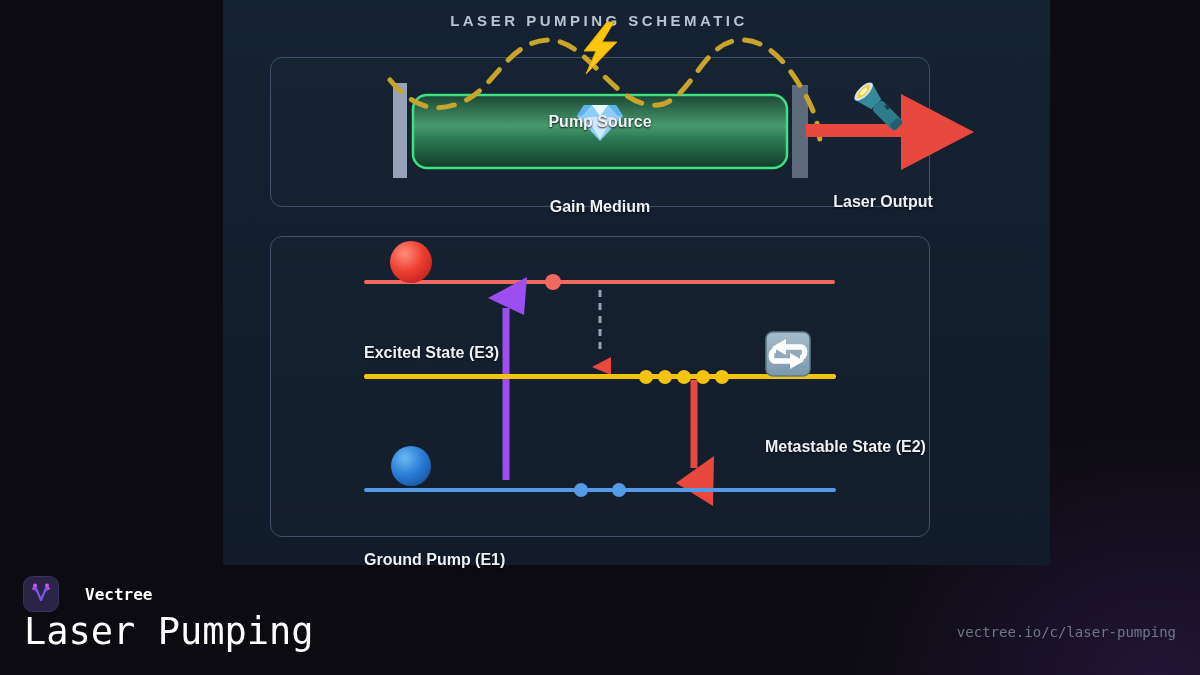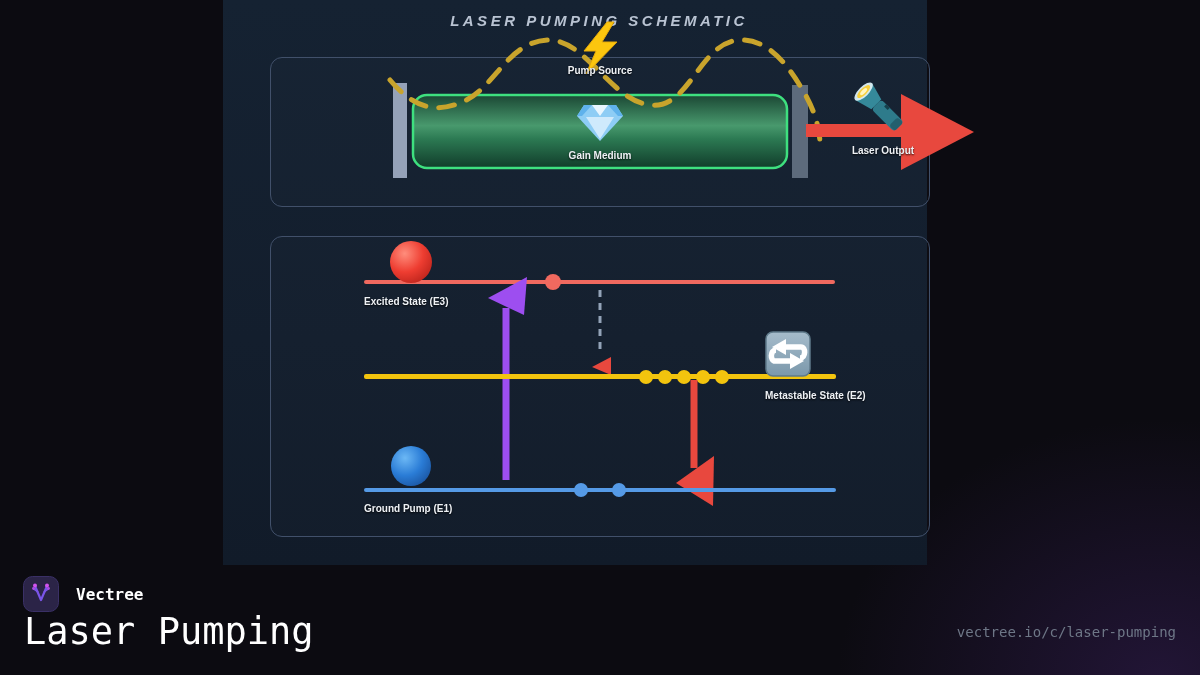--- a/index.html
+++ b/index.html
@@ -2,42 +2,41 @@
 <html><head>
 <meta charset="utf-8">
 <style>
   html,body{margin:0;padding:0;}
   body{
     width:1200px;height:675px;position:relative;overflow:hidden;
     background: radial-gradient(ellipse 520px 420px at 1160px 680px, #221536 0%, rgba(12,11,17,0) 62%), #0c0b11;
     font-family:"Liberation Sans", sans-serif;
   }
   .panel{
-    position:absolute;left:223px;top:0;width:704px;height:565px;
+    position:absolute;left:223px;top:0;width:827px;height:565px;
     background:linear-gradient(180deg,#152232 0%,#131e2d 60%,#111b29 100%);
-    font-style:italic;
   }
   .schematic-title{
     position:absolute;left:0;top:12px;width:752px;text-align:center;
     color:#b9c3d2;font-size:15px;font-weight:bold;letter-spacing:3.5px;
   }
   .frame-box{
     position:absolute;border:1.5px solid #40506466;border-radius:12px;
     background:rgba(255,255,255,0.012);
     border-color:#41506a;
   }
   .box1{left:47px;top:57px;width:658px;height:148px;}
   .box2{left:47px;top:236px;width:658px;height:299px;}
   .overlay{position:absolute;left:0;top:0;width:1200px;height:675px;}
   .diag-label{
-    position:absolute;color:#eef1f5;font-size:10px;font-weight:bold;
-    text-shadow:0 1px 2px rgba(0,0,0,.85);white-space:nowrap;
+    position:absolute;color:#eef1f5;font-size:16px;font-weight:bold;
+    text-shadow:0 1px 2px rgba(0,0,0,.85);white-space:nowrap;margin-top:48px;
   }
   .centered{transform:translateX(-50%);}
-  .footer-brand-row{position:absolute;left:23px;top:576px;height:36px;display:flex;align-items:center;gap:17px;}
+  .footer-brand-row{position:absolute;left:23px;top:576px;height:36px;display:flex;align-items:center;gap:26px;}
   .brand-name{color:#ffffff;font-family:"DejaVu Sans Mono", monospace;font-weight:bold;font-size:16px;}
   .footer-title{
     position:absolute;left:24px;top:610px;color:#ffffff;
     font-family:"DejaVu Sans Mono", monospace;font-weight:normal;font-size:37px;
   }
   .footer-url{
     position:absolute;right:24px;top:624px;color:#6e7787;
     font-family:"DejaVu Sans Mono", monospace;font-size:14px;
   }
 </style>

